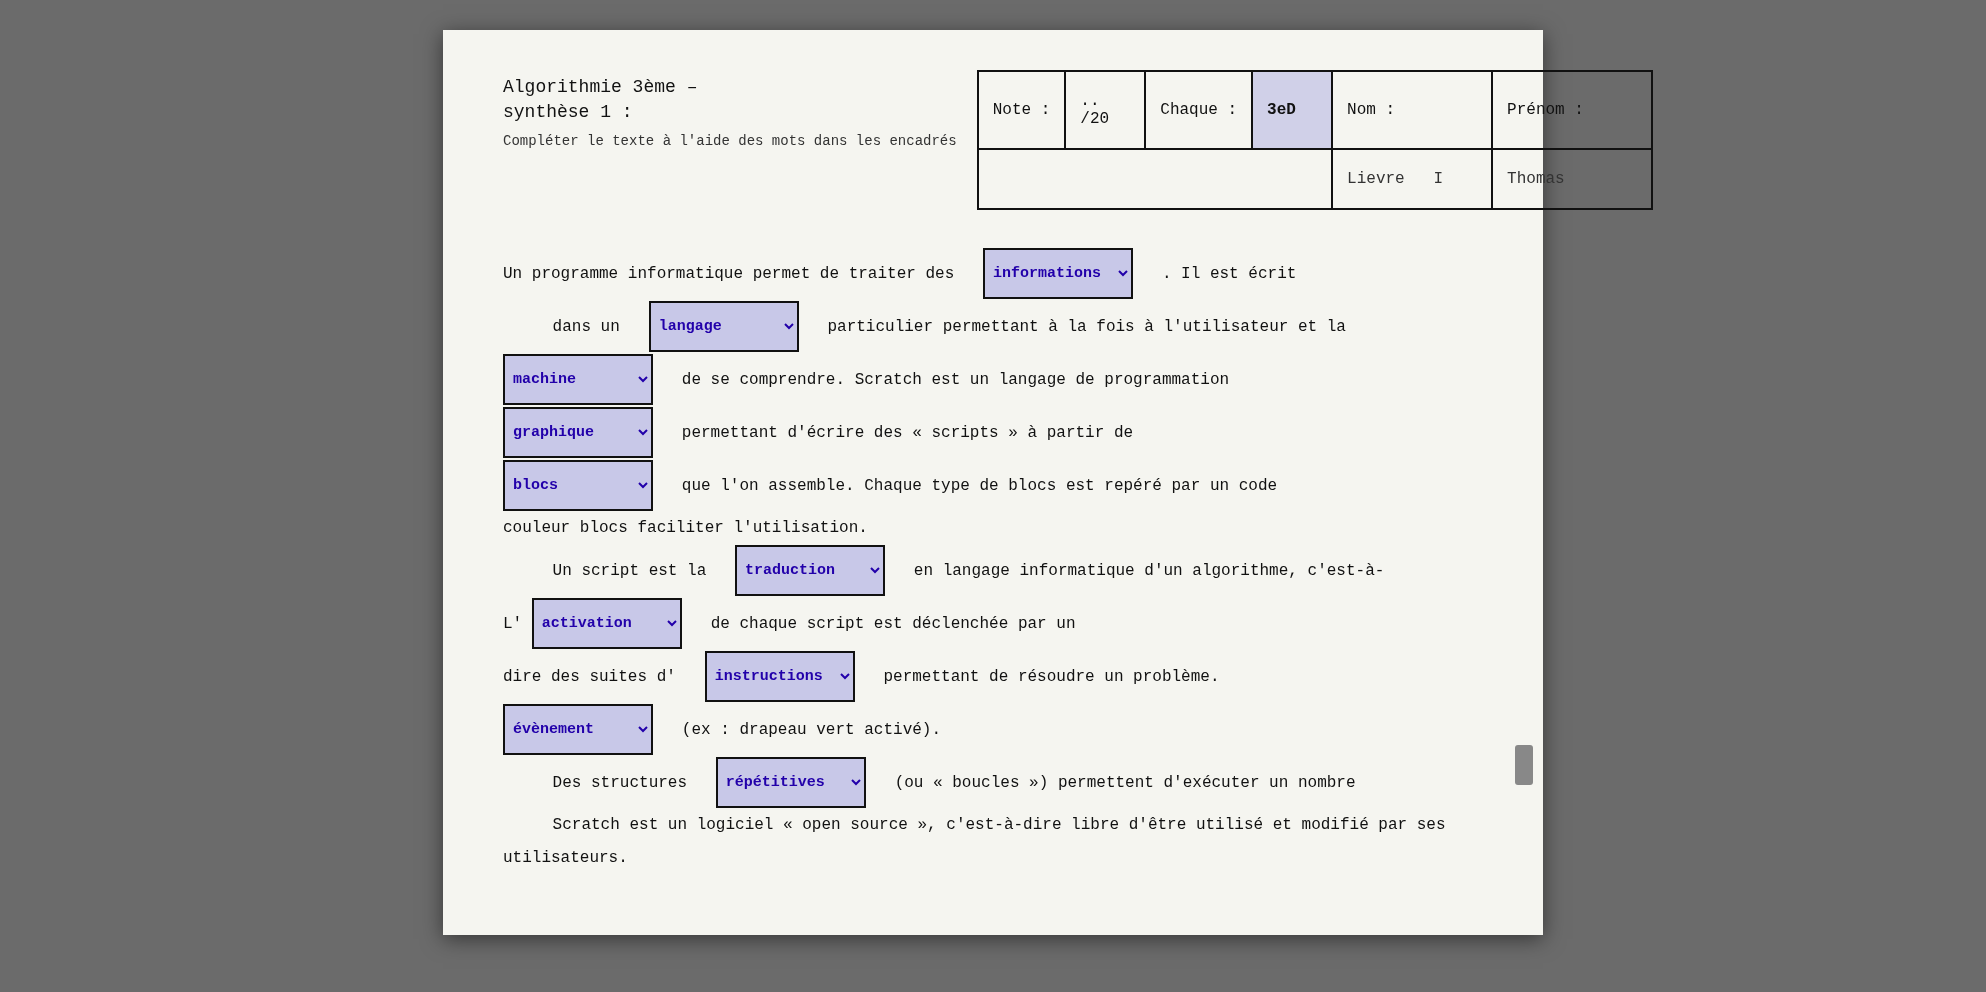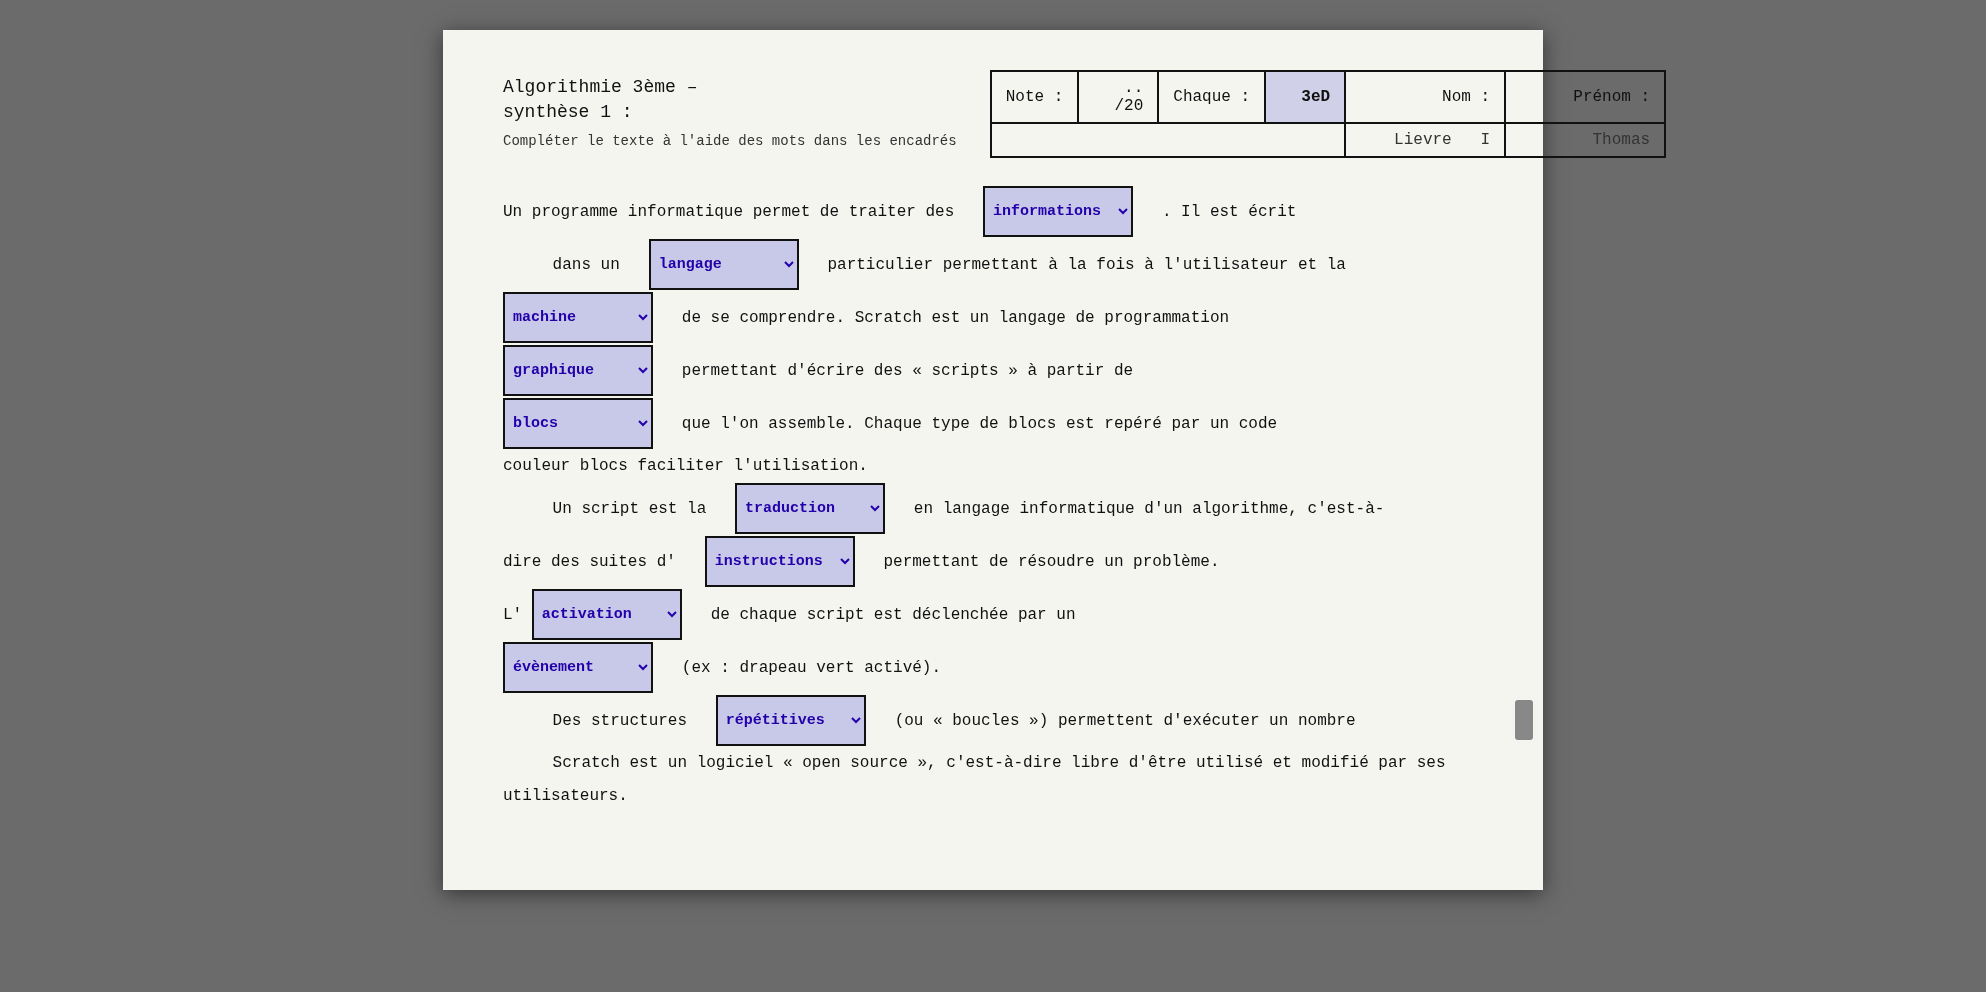--- a/index.html
+++ b/index.html
@@ -20,22 +20,22 @@
       min-height: 860px;
       padding: 40px 60px 60px 60px;
       box-shadow: 0 4px 20px rgba(0,0,0,0.5);
       position: relative;
     }
 
     
     .header-area {
       display: flex;
       align-items: flex-start;
-      margin-bottom: 28px;
-      gap: 13px;
+      margin-bottom: 38px;
+      gap: 0;
     }
 
     .title-block {
       flex: 0 0 auto;
       margin-right: 20px;
       padding-top: 5px;
     }
 
     .title-block .main-title {
       font-size: 18px;
@@ -51,25 +51,24 @@
       margin-top: 8px;
     }
 
     .header-table {
       border-collapse: collapse;
       border: 2.5px solid #111;
     }
 
     .header-table td {
       border: 2px solid #111;
-      padding: 7px 14px;
+      padding: 20px 14px;
       font-size: 16px;
       font-family: 'Courier New', Courier, monospace;
       vertical-align: middle;
-      text-align: right;
     }
 
     .header-table .label-cell {
       font-weight: normal;
       color: #111;
       white-space: nowrap;
     }
 
     .header-table .value-cell {
       min-width: 80px;
@@ -245,40 +244,40 @@
       <span class="inline-select">
         <select>
           <option>traduction</option>
         </select>
       </span>
       &nbsp;
       <span>en langage informatique d'un algorithme, c'est-à-</span>
     </div>
 
     <div class="line">
+      <span>L'</span>
+      <span class="inline-select">
+        <select>
+          <option>activation</option>
+        </select>
+      </span>
+      &nbsp;
+      <span>de  chaque  script  est  déclenchée  par  un</span>
+    </div>
+
+    <div class="line">
       <span>dire des suites d'</span>
       &nbsp;
       <span class="inline-select">
         <select>
           <option>instructions</option>
         </select>
       </span>
       &nbsp;
       <span>permettant de résoudre un problème.</span>
-    </div>
-
-    <div class="line">
-      <span>L'</span>
-      <span class="inline-select">
-        <select>
-          <option>activation</option>
-        </select>
-      </span>
-      &nbsp;
-      <span>de  chaque  script  est  déclenchée  par  un</span>
     </div>
 
     <div class="line">
       <span class="inline-select">
         <select>
           <option>évènement</option>
         </select>
       </span>
       &nbsp;
       <span>(ex : drapeau vert activé).</span>

